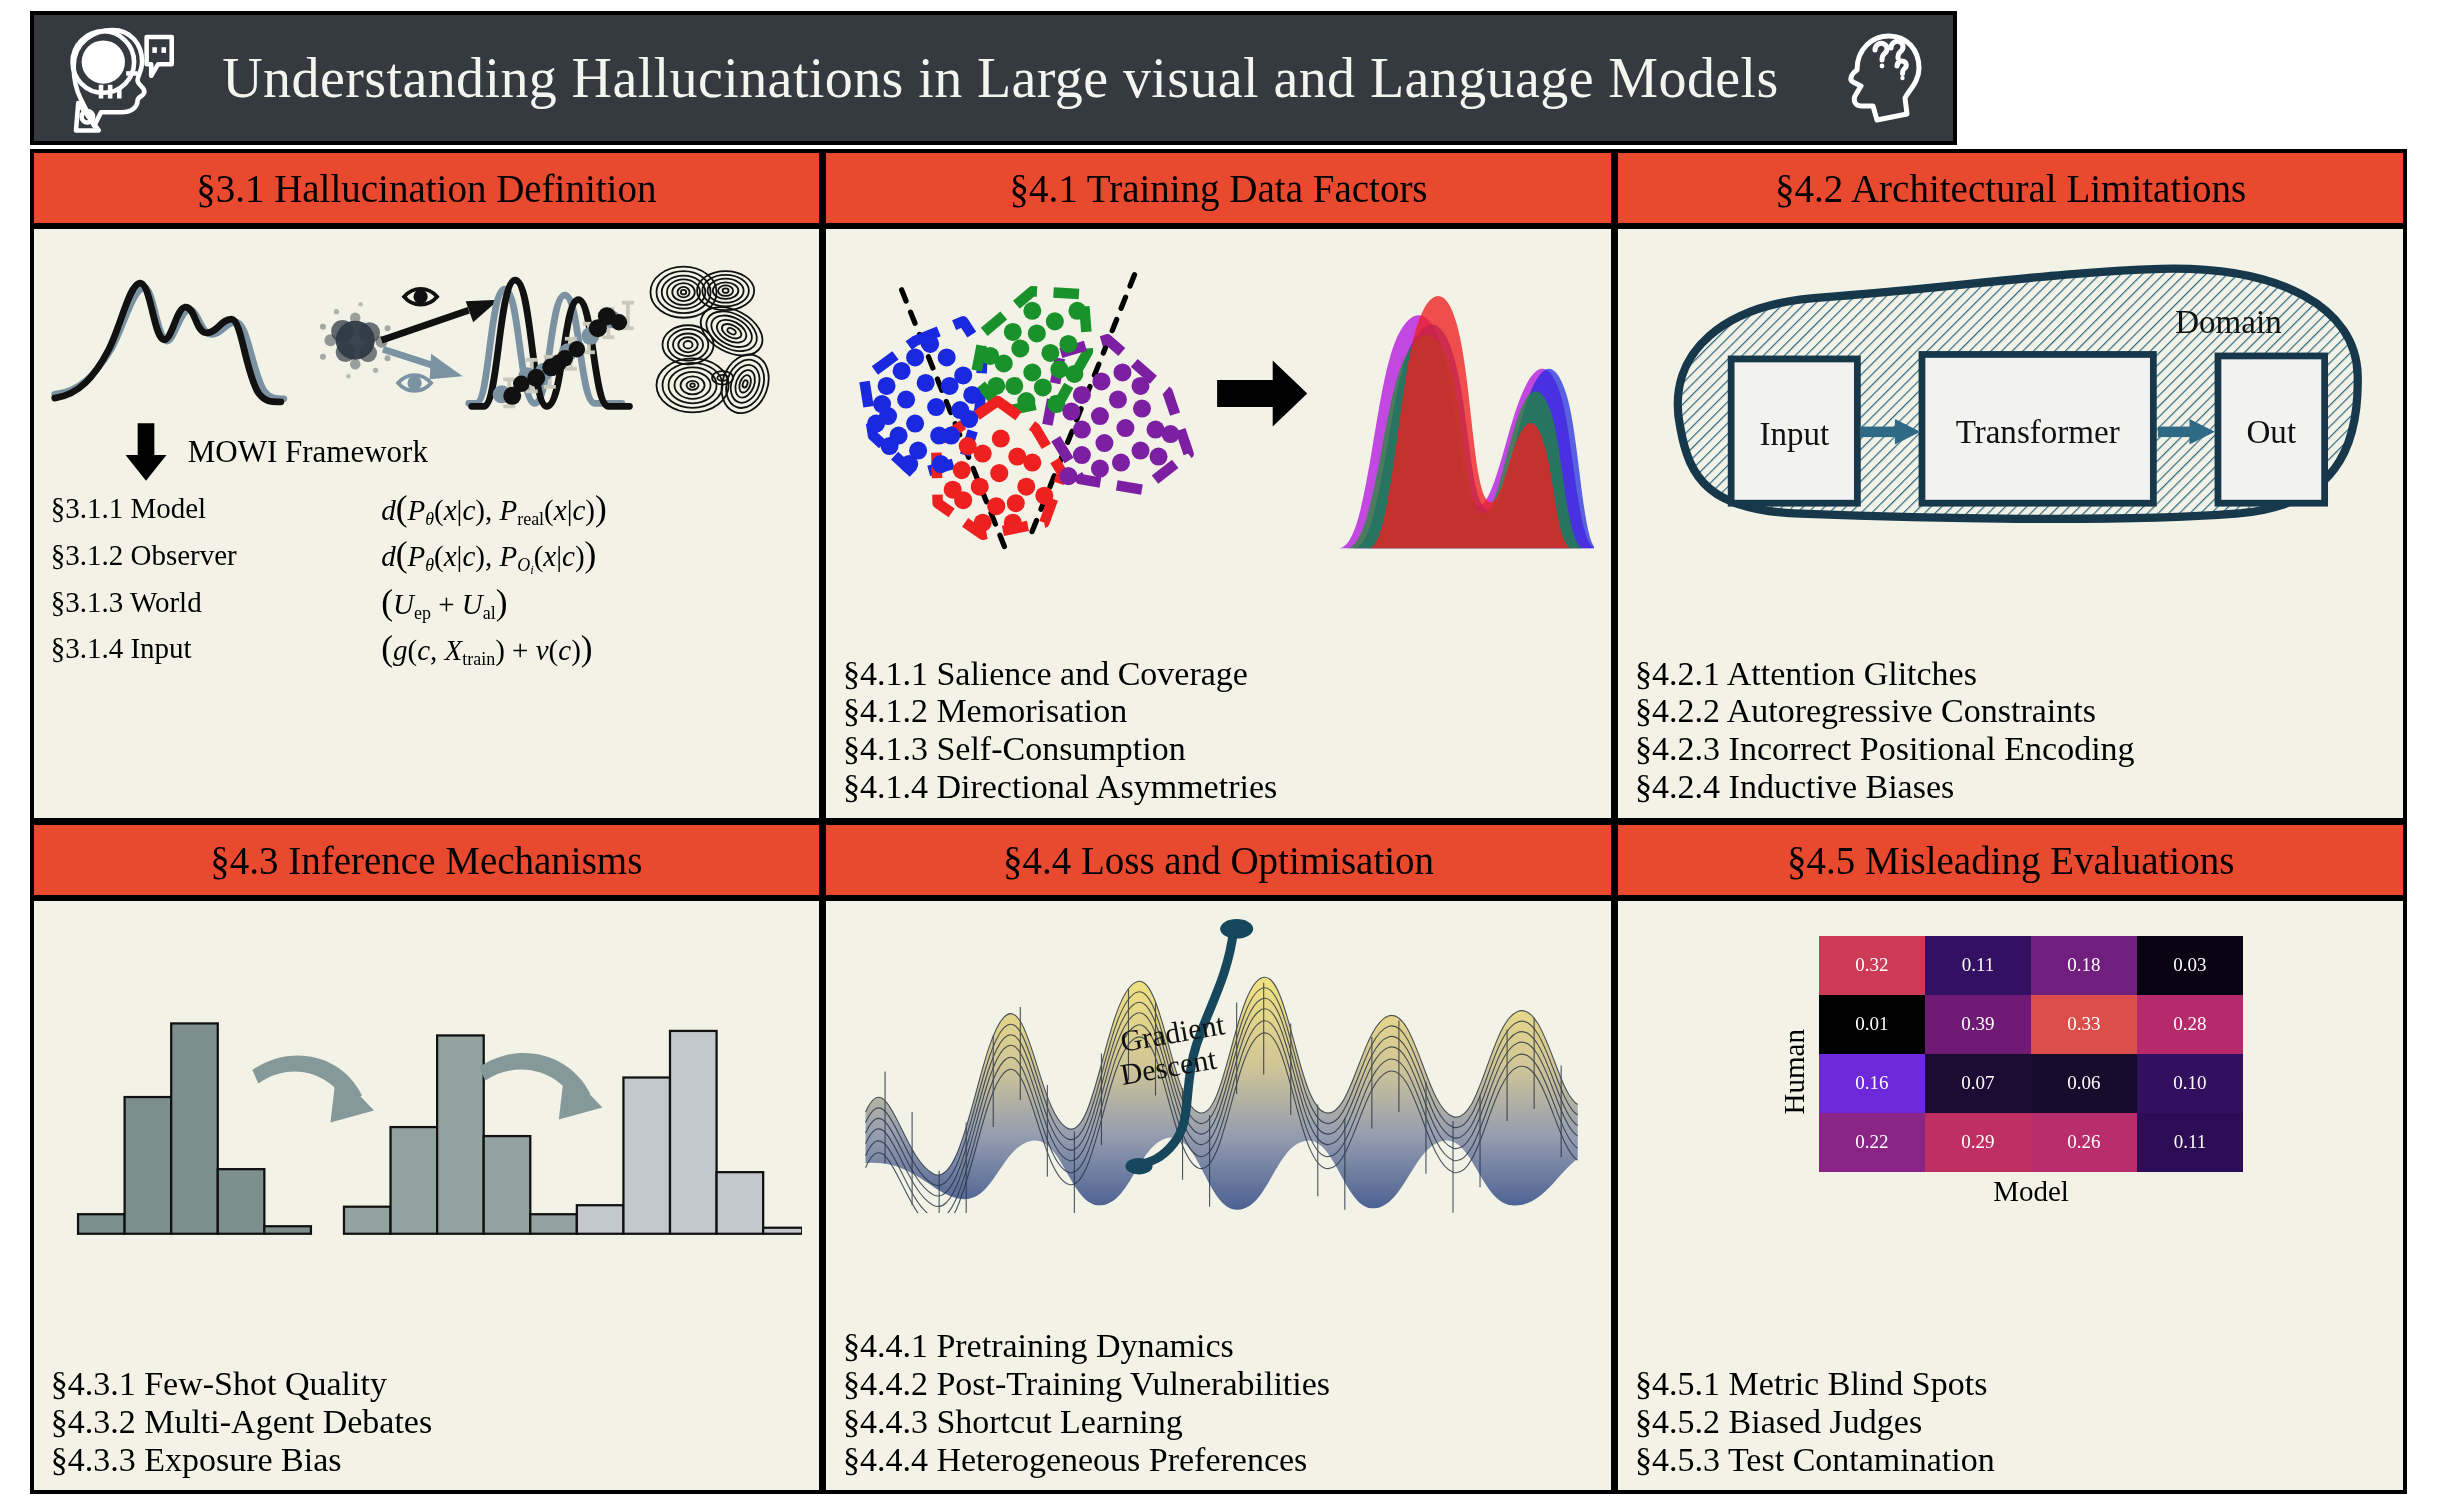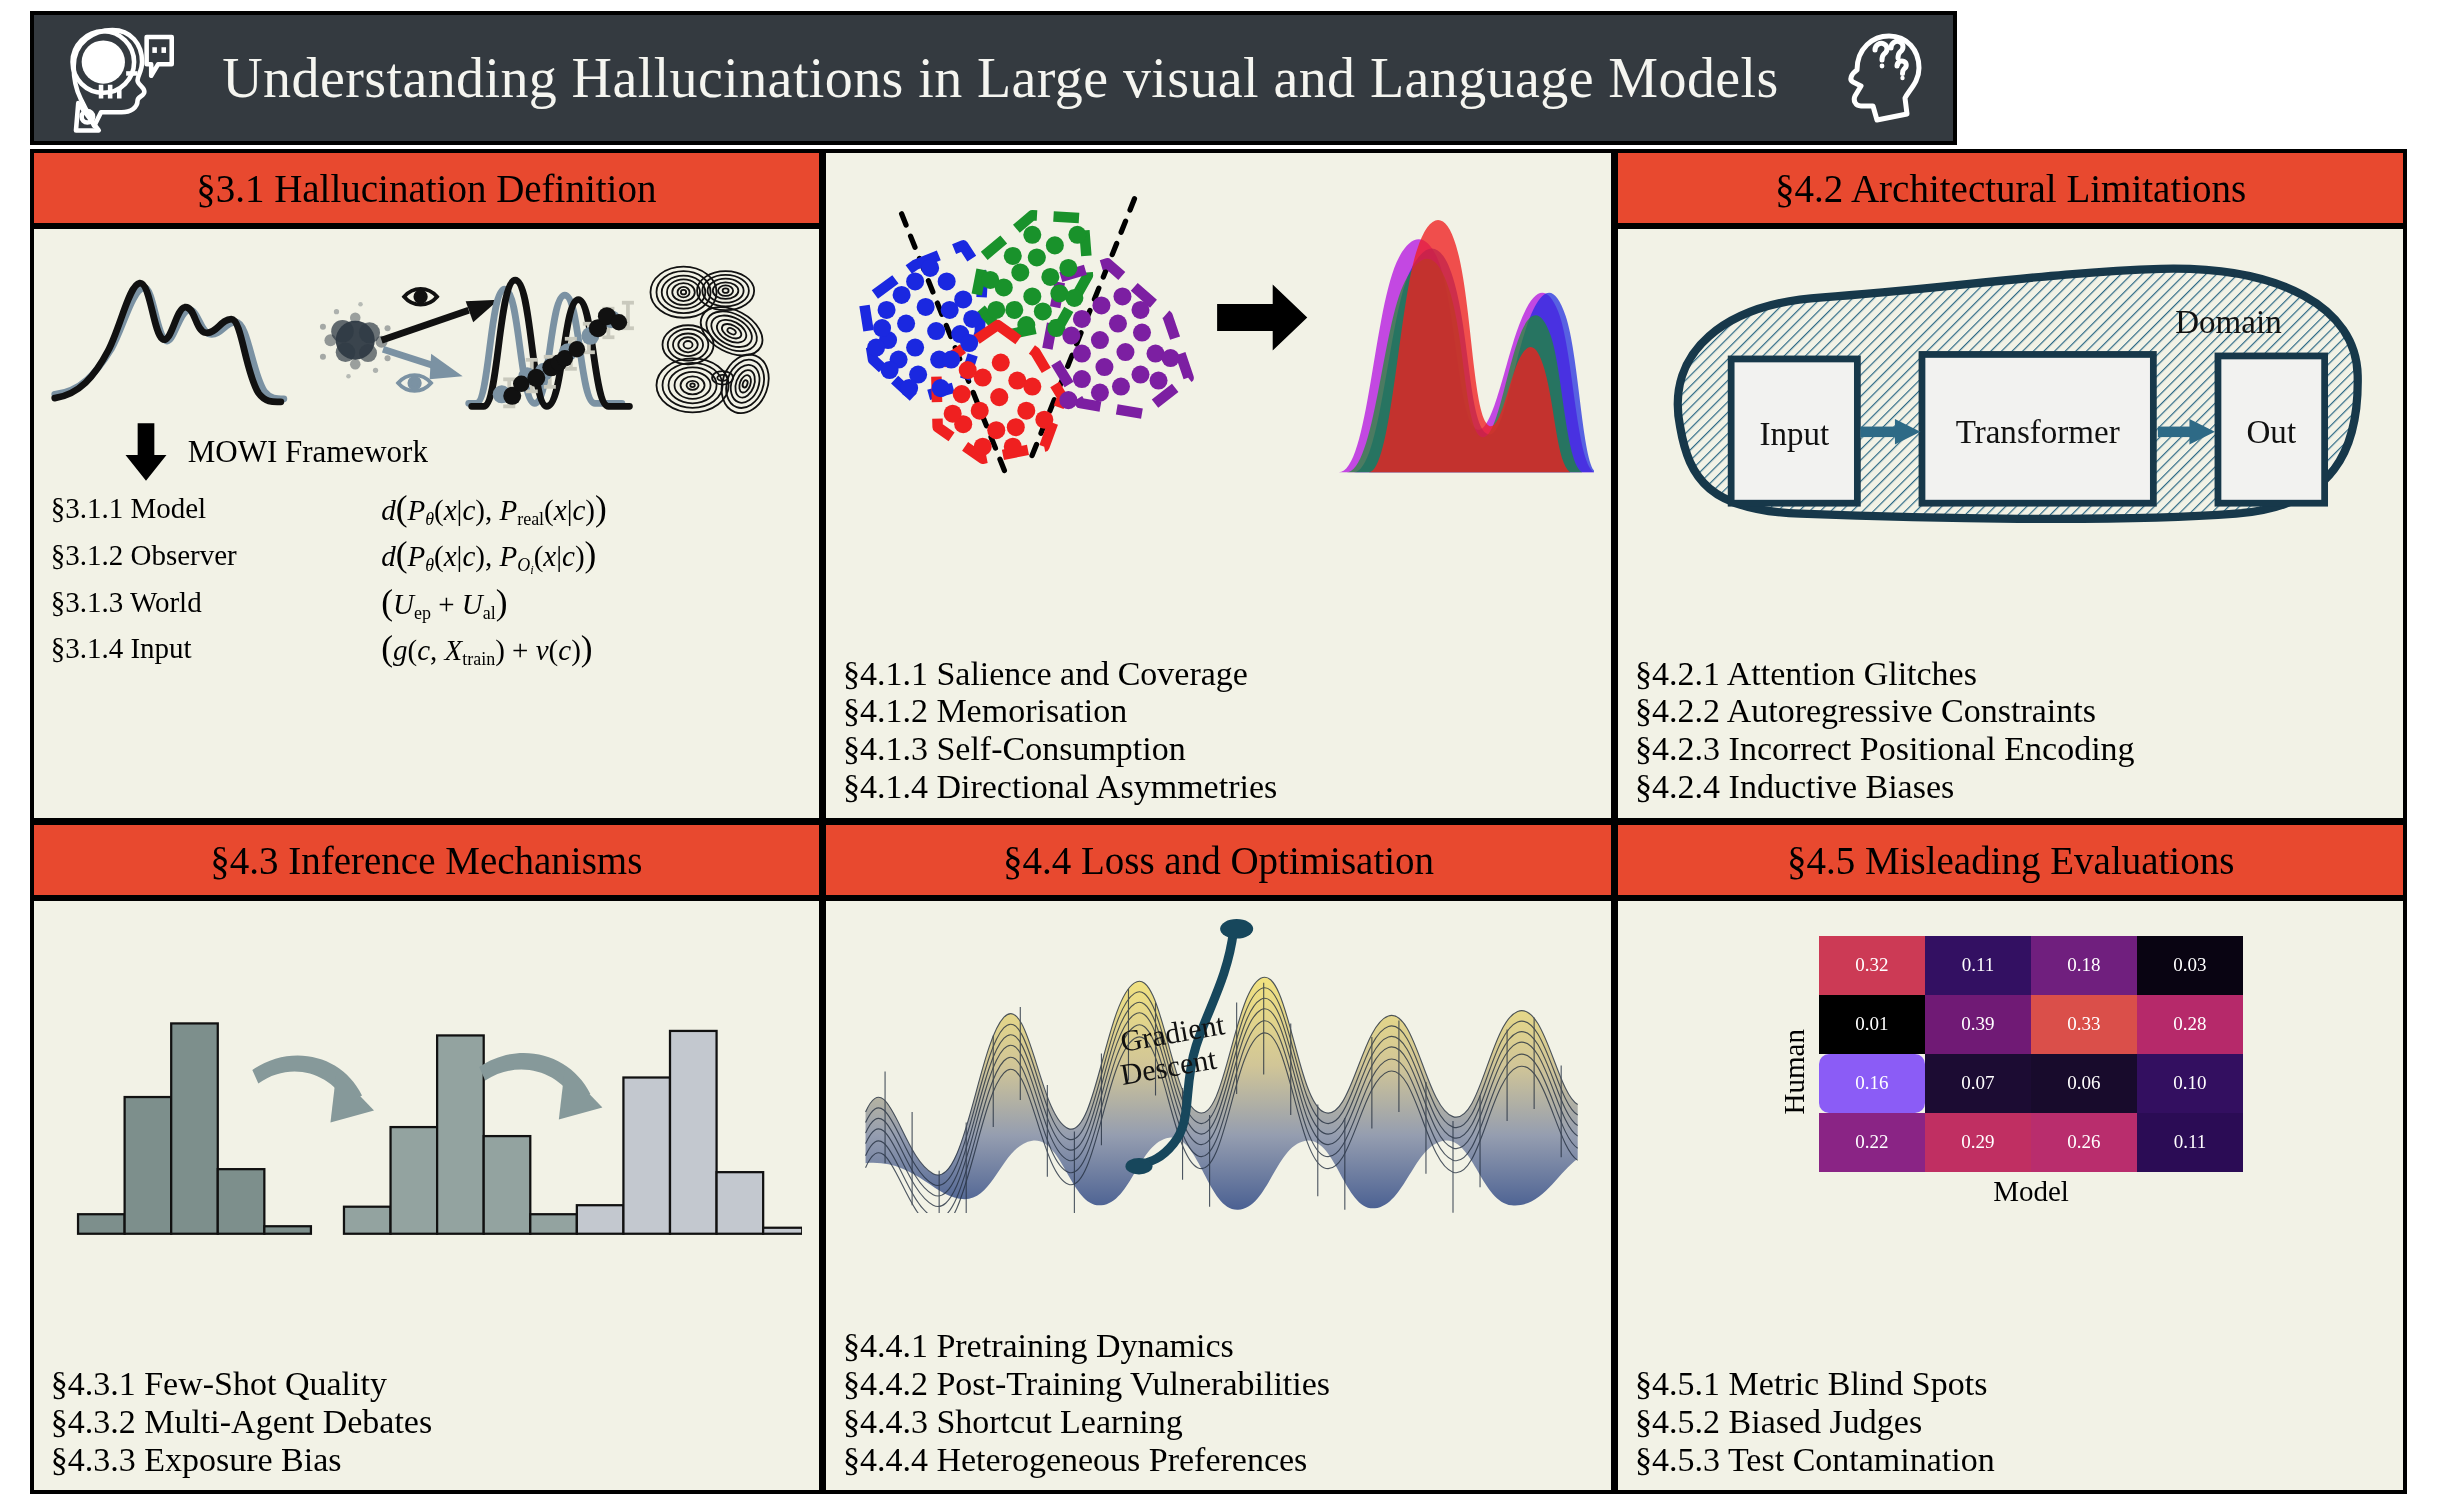--- a/index.html
+++ b/index.html
@@ -276,20 +276,23 @@
           <tr>
             <td class="lbl">§3.1.4 Input</td>
             <td class="eq"><span class="big-paren">(</span><span class="mi">g</span>(<span class="mi">c</span>,&nbsp;<span class="mi">X</span><span class="sub">train</span>) + <span class="mi">v</span>(<span class="mi">c</span>)<span class="big-paren">)</span></td>
           </tr>
         </tbody>
           </table>
       </div>
     </div>
 
     <div class="panel">
+      <div class="panel-header">
+        <span>§4.1 Training Data Factors</span>
+      </div>
       <div class="panel-body">
         <div class="fig" style="height:319px;">
           <svg viewBox="0 0 1000 420" width="100%" height="319">
 
             <g stroke="#000" stroke-width="7" stroke-dasharray="16 16" stroke-linecap="round">
               <line x1="78" y1="68" x2="215" y2="410"></line>
               <line x1="388" y1="48" x2="250" y2="394"></line>
             </g>
 
             <path d="M96 136 L160 110 L186 150 L182 226 L160 296 L96 314 L40 262 L28 186 Z" fill="none" stroke="#1a28e0" stroke-width="14" stroke-dasharray="34 22" stroke-linejoin="round"></path>
@@ -558,21 +561,21 @@
             <div class="hm-col">
               <div class="hm-grid" id="heatmap-grid">
                   <div class="hm-cell" style="background: rgb(204, 58, 85); color: rgb(255, 255, 255);">0.32</div>
                   <div class="hm-cell" style="background: rgb(51, 16, 98); color: rgb(255, 255, 255);">0.11</div>
                   <div class="hm-cell" style="background: rgb(112, 31, 126); color: rgb(255, 255, 255);">0.18</div>
                   <div class="hm-cell" style="background: rgb(9, 4, 18); color: rgb(255, 255, 255);">0.03</div>
                   <div class="hm-cell" style="background: rgb(0, 0, 0); color: rgb(255, 255, 255);">0.01</div>
                   <div class="hm-cell" style="background: #701a75; color: rgb(255, 255, 255);">0.39</div>
                   <div class="hm-cell" style="background: rgb(218, 79, 74); color: rgb(255, 255, 255);">0.33</div>
                   <div class="hm-cell" style="background: rgb(182, 41, 106); color: rgb(255, 255, 255);">0.28</div>
-                  <div class="hm-cell" style="background: #8b5cf6; color: rgb(255, 255, 255); border-radius: 10px;">0.16</div>
+                  <div class="hm-cell" style="background: #6d28d9; color: rgb(255, 255, 255);">0.16</div>
                   <div class="hm-cell" style="background: rgb(28, 12, 51); color: rgb(255, 255, 255);">0.07</div>
                   <div class="hm-cell" style="background: rgb(24, 11, 44); color: rgb(255, 255, 255);">0.06</div>
                   <div class="hm-cell" style="background: rgb(51, 15, 96); color: rgb(255, 255, 255);">0.10</div>
                   <div class="hm-cell" style="background: rgb(138, 36, 133); color: rgb(255, 255, 255);">0.22</div>
                   <div class="hm-cell" style="background: rgb(192, 47, 98); color: rgb(255, 255, 255);">0.29</div>
                   <div class="hm-cell" style="background: rgb(185, 45, 109); color: rgb(255, 255, 255);">0.26</div>
                   <div class="hm-cell" style="background: rgb(43, 12, 85); color: rgb(255, 255, 255);">0.11</div>
                 </div>
               <div class="hm-xlabel">Model</div>
             </div>

